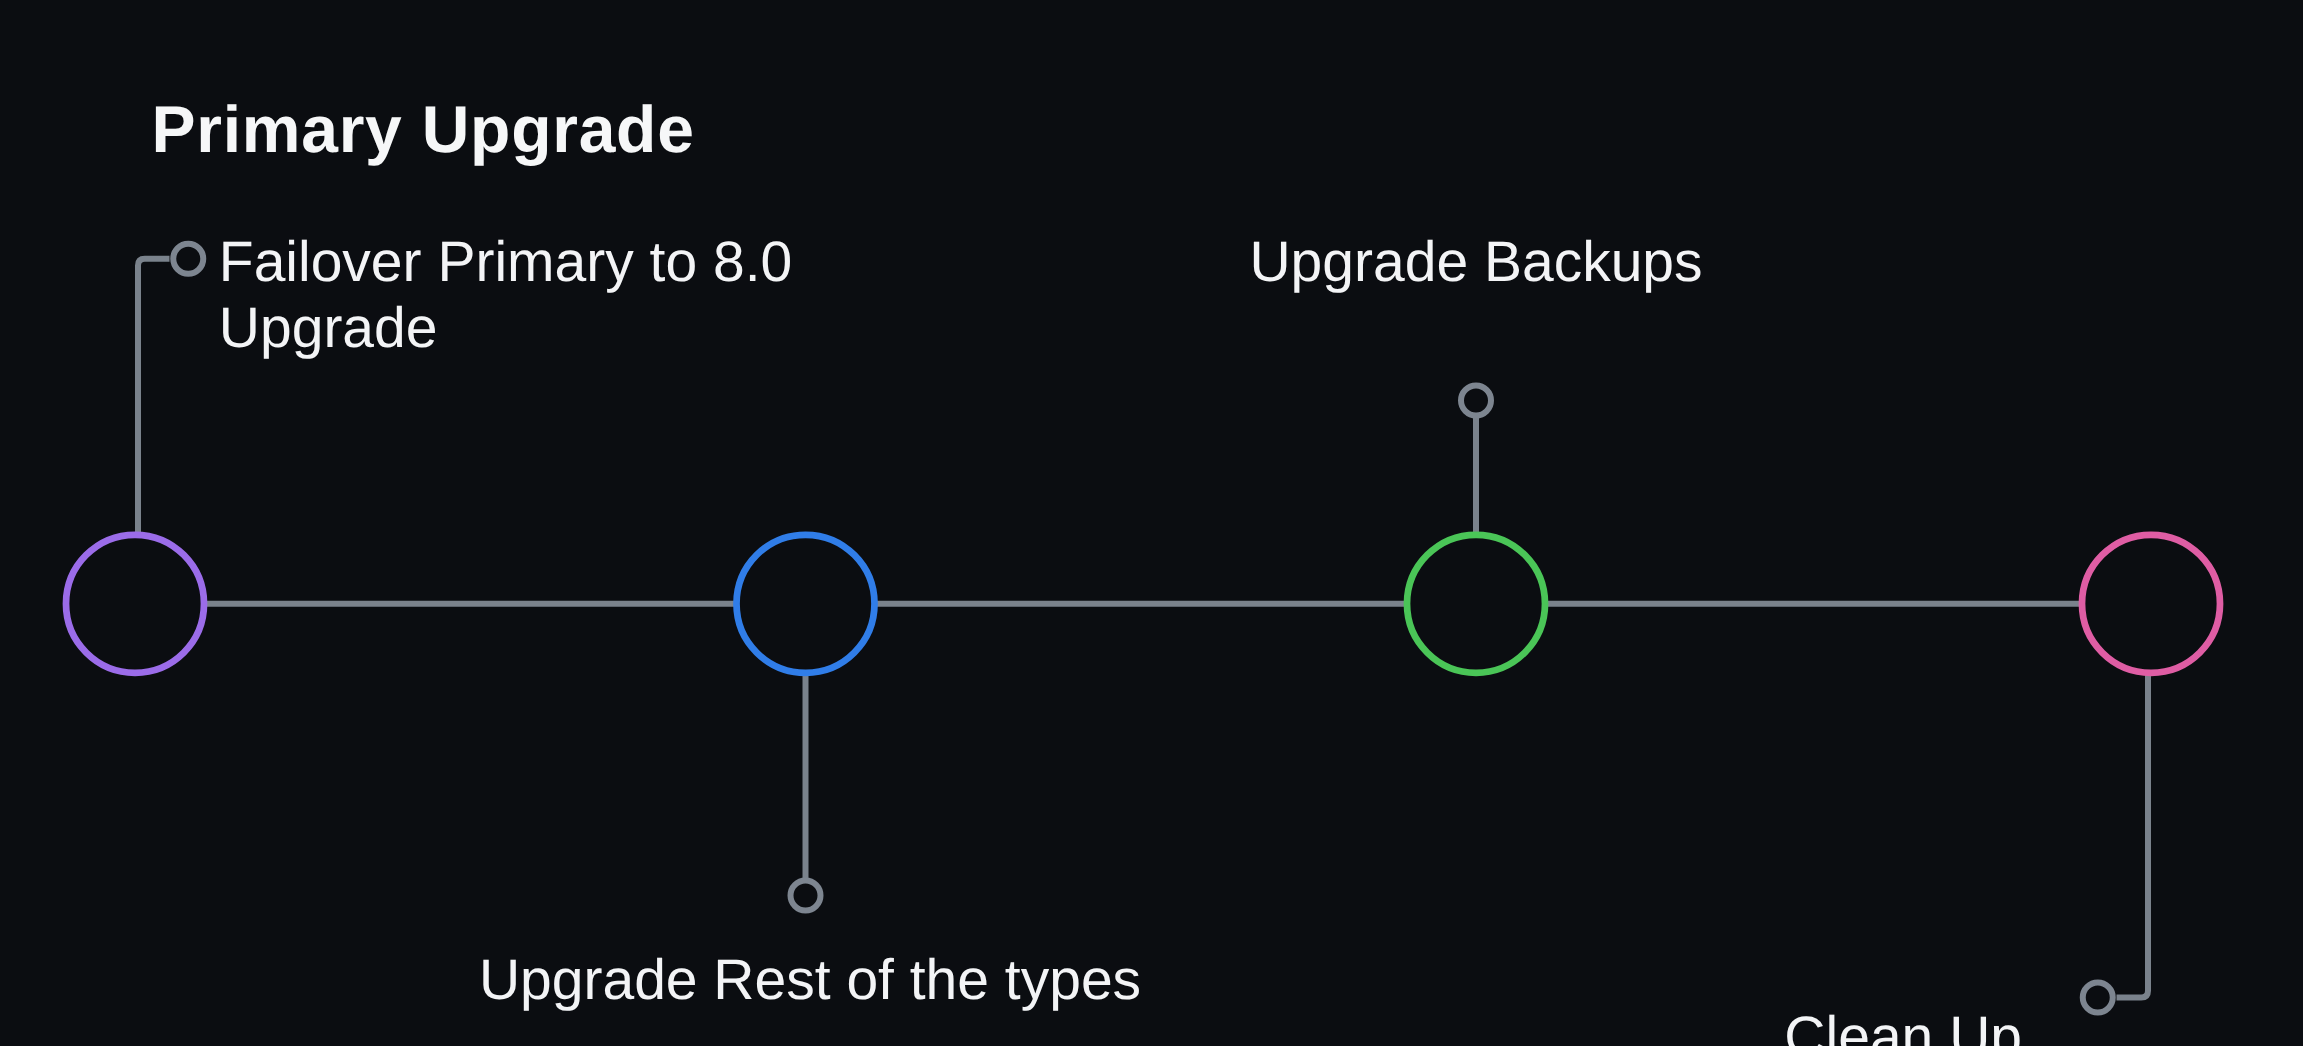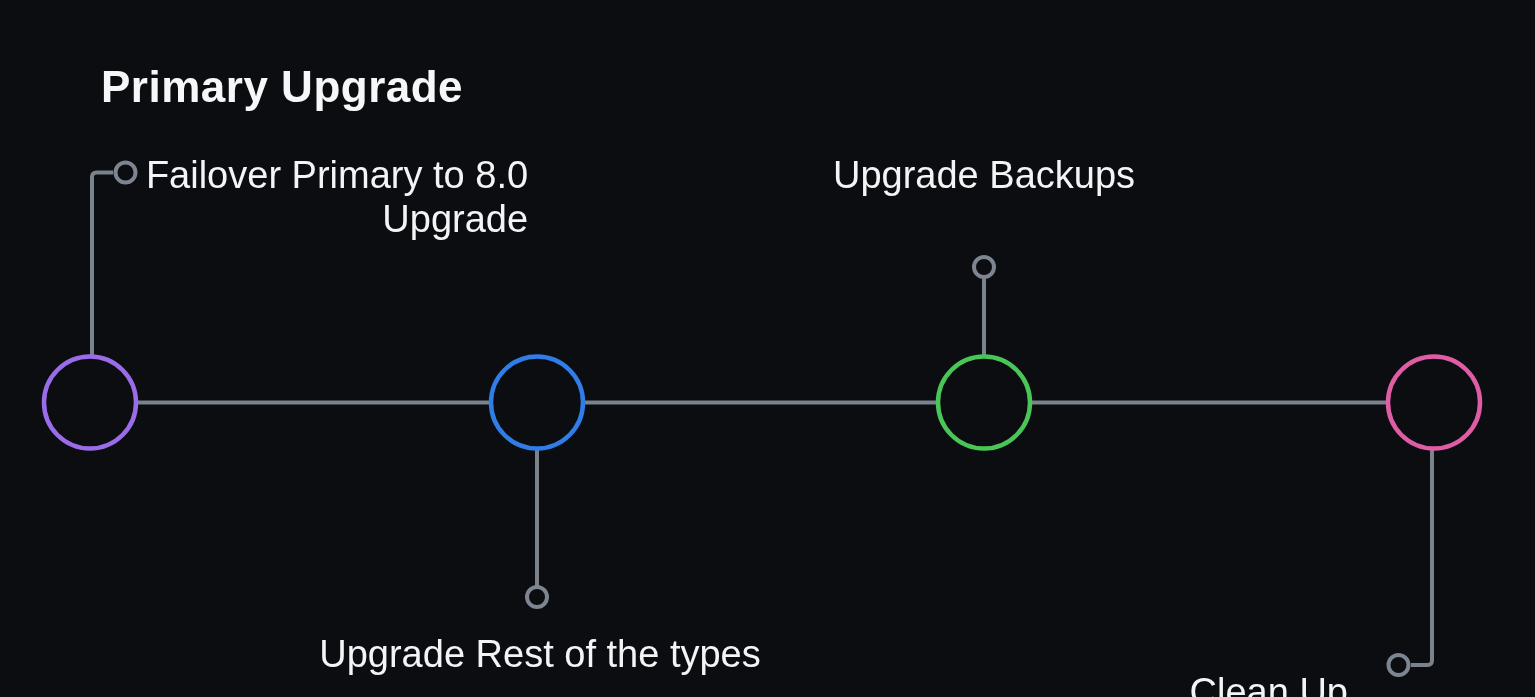--- a/index.html
+++ b/index.html
@@ -35,21 +35,21 @@
   .label {
     position: absolute;
     font-size: 38px;
     line-height: 44px;
     color: #f3f4f6;
     white-space: nowrap;
   }
   .label .line { display: block; }
   .label-center {
     transform: translateX(-50%);
-    text-align: right;
+    text-align: left;
   }
   .label-right {
     text-align: right;
   }
   .label-failover { left: 337px; top: 117px; }
   .label-rest     { left: 540px; top: 596px; }
   .label-backups  { left: 984px; top: 117px; }
   .label-cleanup  { right: 187px; top: 634px; }
 </style>
 </head>

